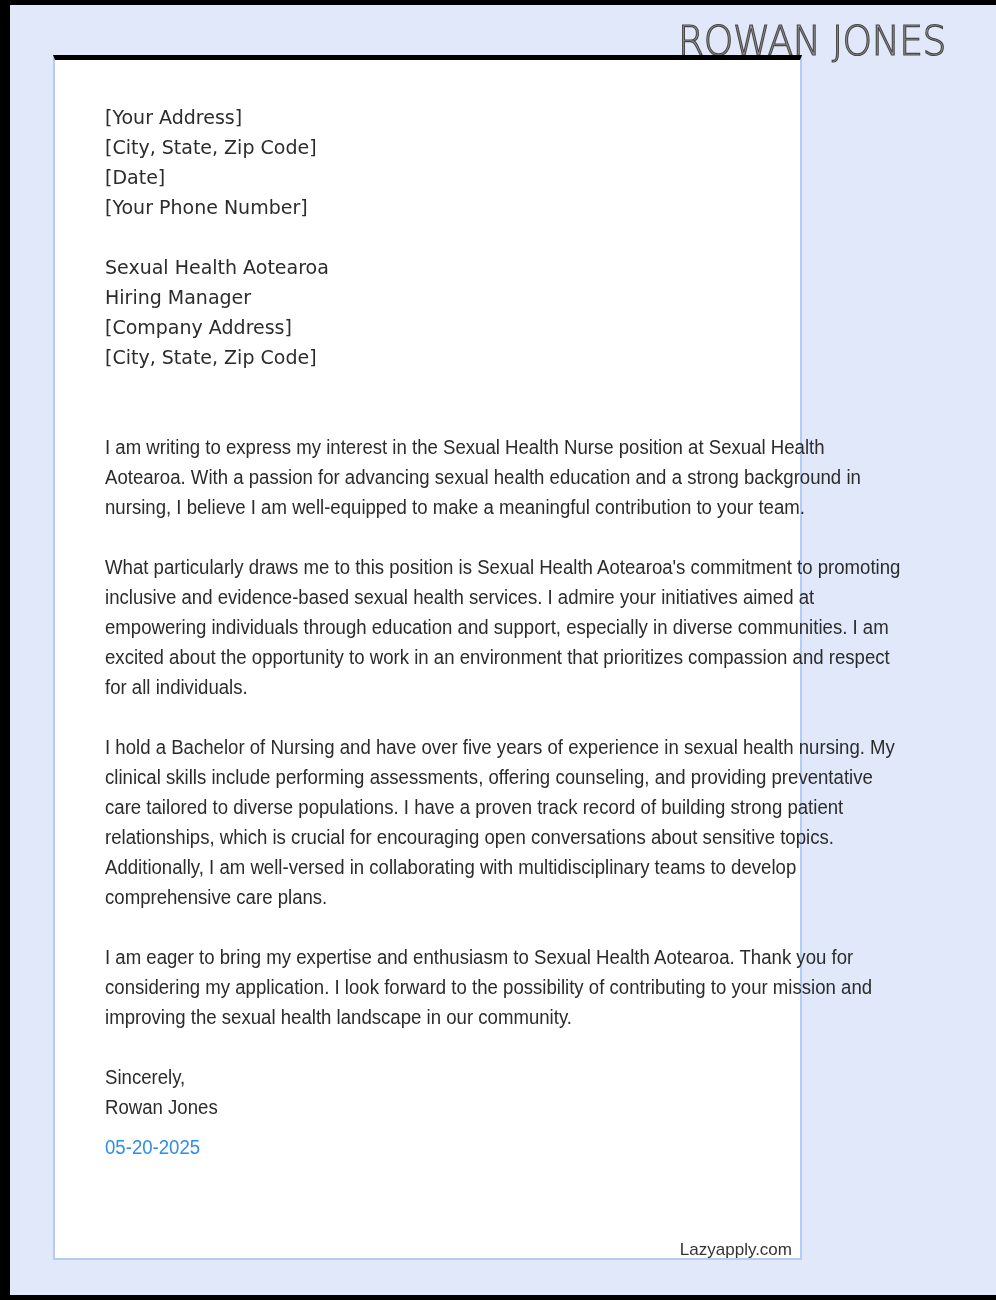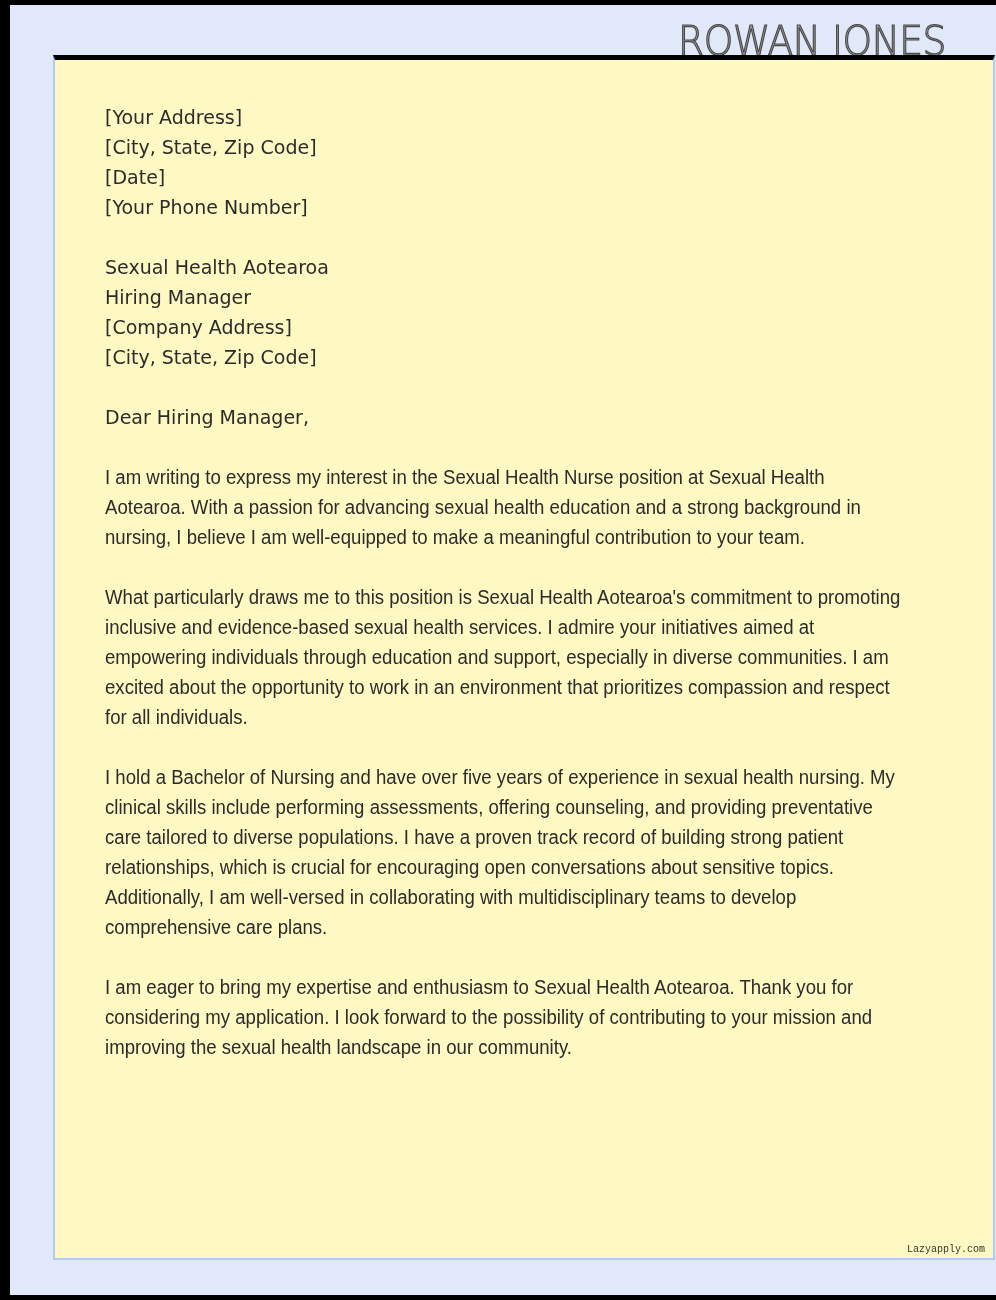--- a/index.html
+++ b/index.html
@@ -17,22 +17,22 @@
     position: absolute; right: 50px; top: 12px;
     font-family: "DejaVu Sans", sans-serif;
     font-size: 40px; font-weight: 300; letter-spacing: -0.5px;
     color: #9a9a9a;
     -webkit-text-stroke: 1.2px #4a4a4a;
     line-height: 48px;
     margin: 0;
     transform: scaleX(0.94); transform-origin: right center;
   }
   .page {
-    position: absolute; left: 43px; top: 50px; width: 942px; height: 1205px;
-    background: #fef9c3;
+    position: absolute; left: 43px; top: 50px; width: 749px; height: 1205px;
+    background: #ffffff;
     border-top: 5px solid #000;
     border-left: 2px solid #B4CCF4;
     border-right: 2px solid #B4CCF4;
     border-bottom: 2px solid #B4CCF4;
     box-sizing: border-box;
   }
   .content {
     position: absolute; left: 50px; top: 42px; width: 800px;
     font-size: 19px; line-height: 30px; color: #2b2b2b;
   }
@@ -48,21 +48,21 @@
     font-family: "Liberation Sans", sans-serif; font-size: 20px;
     transform: scaleX(0.93); transform-origin: left top;
   }
   .date {
     font-family: "Liberation Sans", sans-serif; font-size: 20px;
     color: #2F8EE6; margin-top: 10px; display: block; height: 30px;
     transform: scaleX(0.93); transform-origin: left top;
   }
   .footer {
     position: absolute; right: 8px; bottom: 0px;
-    font-family: Liberation Mono, monospace; font-size: 10px; color: #333;
+    font-family: Liberation Sans, sans-serif; font-size: 17px; color: #333;
     line-height: 16px;
   }
 </style>
 </head>
 <body>
 
 <div class="frame">
   <h1 class="name">ROWAN JONES</h1>
 
   <div class="page">
@@ -74,26 +74,30 @@
         <span class="line">[Your Phone Number]</span>
       </div>
       <div class="gap"></div>
       <div>
         <span class="line">Sexual Health Aotearoa</span>
         <span class="line">Hiring Manager</span>
         <span class="line">[Company Address]</span>
         <span class="line">[City, State, Zip Code]</span>
       </div>
       <div class="gap"></div>
-      <span class="line">Dear Hiring Manager,</span>
       <div class="gap"></div>
       <p class="para">I am writing to express my interest in the Sexual Health Nurse position at Sexual Health Aotearoa. With a passion for advancing sexual health education and a strong background in nursing, I believe I am well-equipped to make a meaningful contribution to your team.</p>
       <div class="gap"></div>
       <p class="para">What particularly draws me to this position is Sexual Health Aotearoa's commitment to promoting inclusive and evidence-based sexual health services. I admire your initiatives aimed at empowering individuals through education and support, especially in diverse communities. I am excited about the opportunity to work in an environment that prioritizes compassion and respect for all individuals.</p>
       <div class="gap"></div>
       <p class="para">I hold a Bachelor of Nursing and have over five years of experience in sexual health nursing. My clinical skills include performing assessments, offering counseling, and providing preventative care tailored to diverse populations. I have a proven track record of building strong patient relationships, which is crucial for encouraging open conversations about sensitive topics. Additionally, I am well-versed in collaborating with multidisciplinary teams to develop comprehensive care plans.</p>
       <div class="gap"></div>
       <p class="para">I am eager to bring my expertise and enthusiasm to Sexual Health Aotearoa. Thank you for considering my application. I look forward to the possibility of contributing to your mission and improving the sexual health landscape in our community.</p>
       <div class="gap"></div>
+      <div>
+        <span class="line cond">Sincerely,</span>
+        <span class="line cond">Rowan Jones</span>
+        <span class="date">05-20-2025</span>
+      </div>
     </div>
     <div class="footer">Lazyapply.com</div>
   </div>
 </div>
 
 </body></html>

